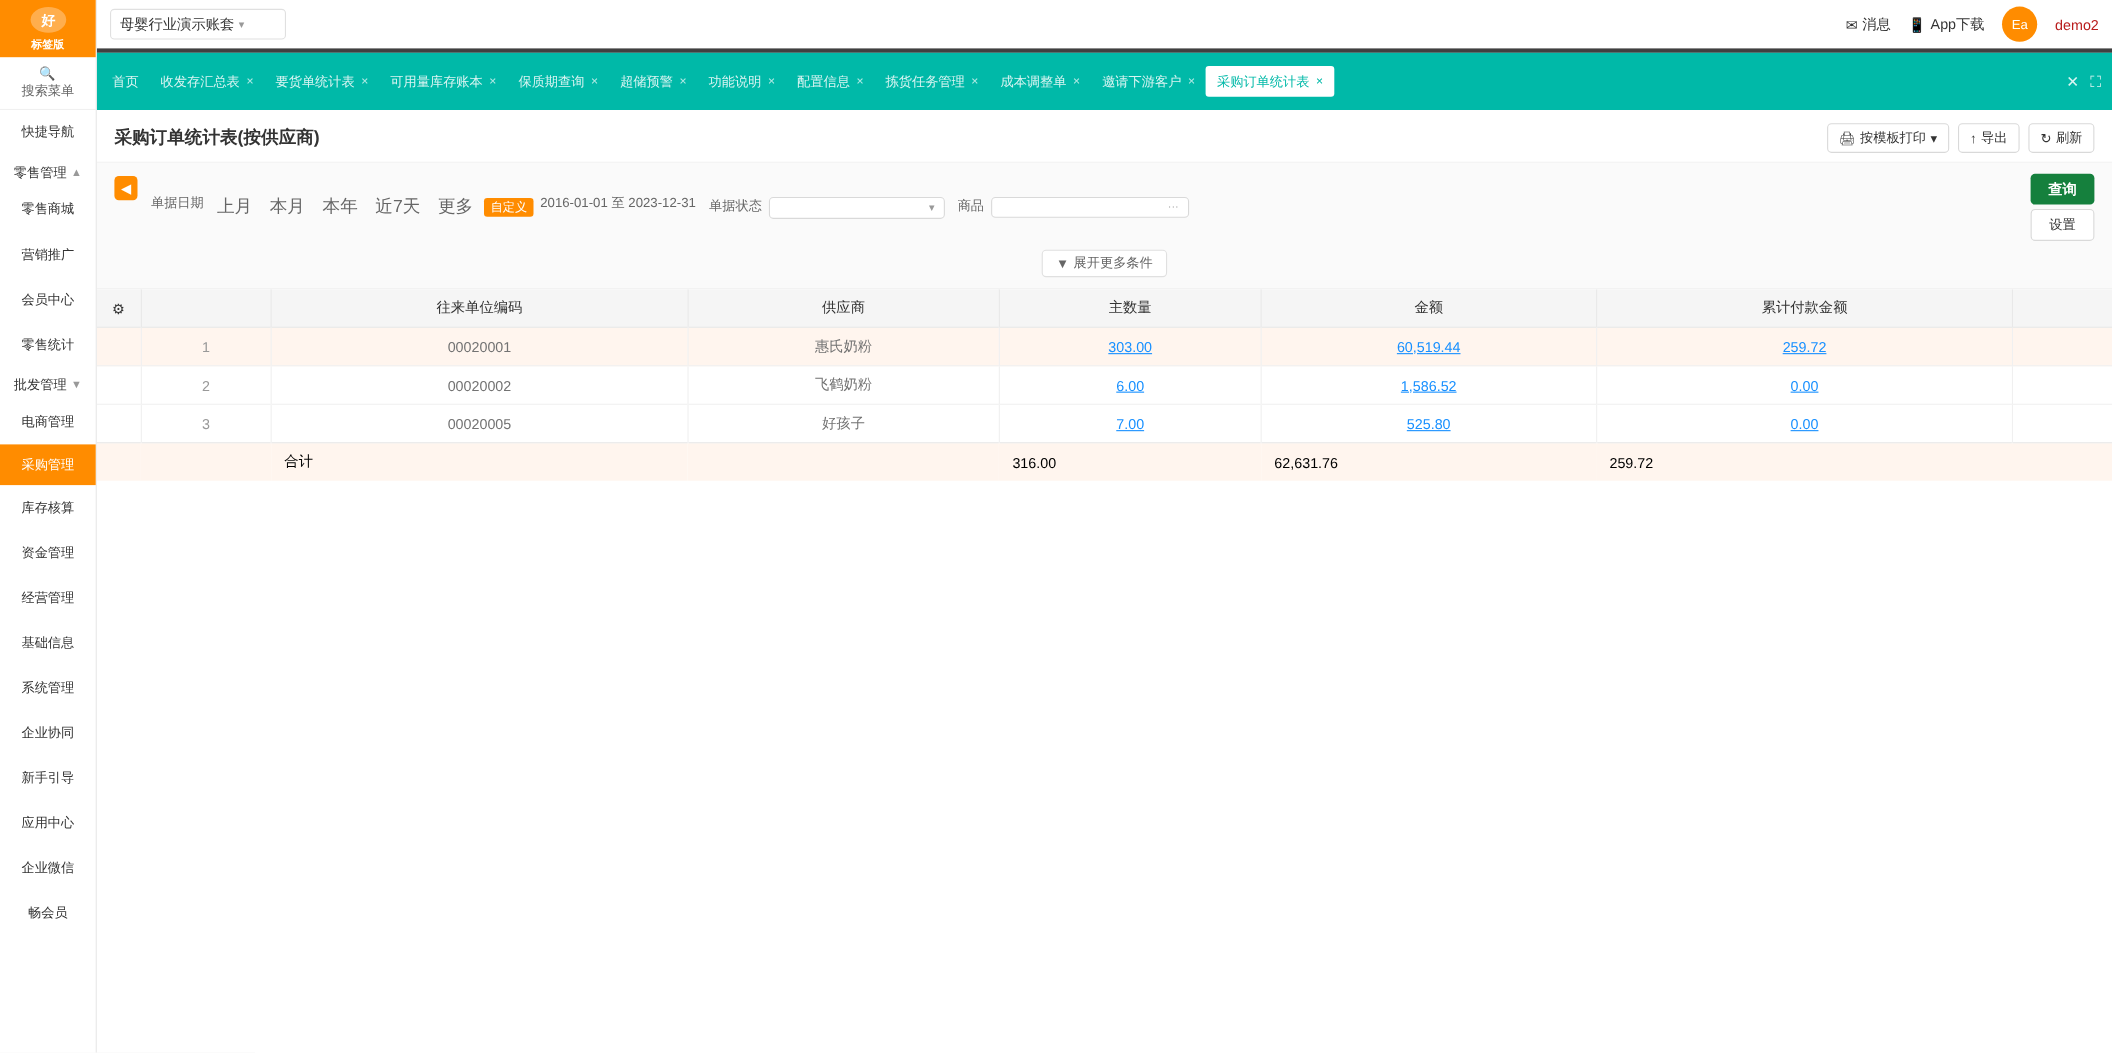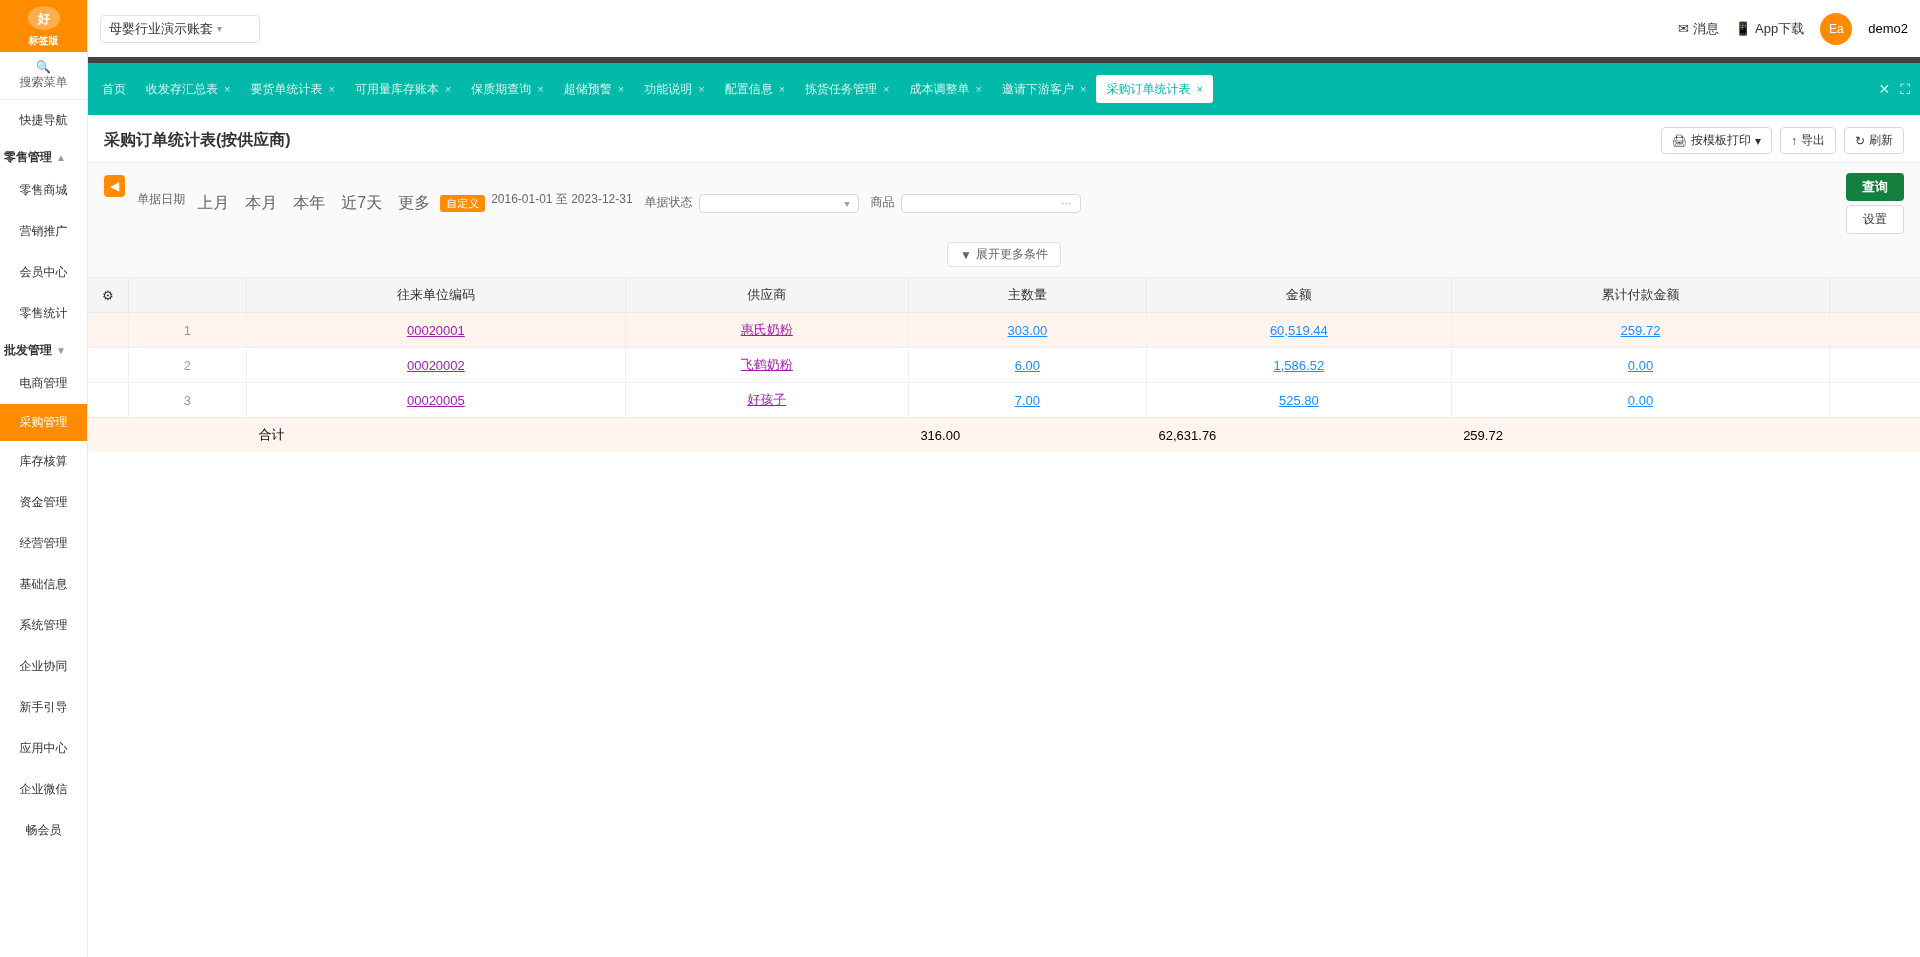--- a/index.html
+++ b/index.html
@@ -51,42 +51,41 @@
     }
     .sidebar-item.active { background: #ff8c00; color: #fff; border-radius: 0; margin: 0; padding: 10px 4px; }
     .sidebar-group-label {
       padding: 8px 4px 4px;
       font-size: 12px;
       color: #333;
       text-align: center;
       cursor: pointer;
       display: flex;
       align-items: center;
-      justify-content: flex-start;
-      gap: 4px;
-      font-weight: bold;
+      justify-content: center;
+      gap: 4px;
     }
     .sidebar-group-label .arrow { font-size: 10px; color: #999; }
 
     
     .main {
       flex: 1;
       display: flex;
       flex-direction: column;
       overflow: hidden;
     }
 
     
     .topbar {
-      height: 63px;
+      height: 48px;
       background: #fff;
       display: flex;
       align-items: center;
       padding: 0 12px;
-      border-bottom: 6px solid #404040;
+      border-bottom: 4px solid #404040;
       gap: 8px;
     }
     .workspace-selector {
       display: flex;
       align-items: center;
       gap: 4px;
       color: #333;
       font-size: 13px;
       cursor: pointer;
       padding: 4px 8px;
@@ -114,21 +113,21 @@
       height: 32px;
       border-radius: 50%;
       background: #ff8c00;
       display: flex;
       align-items: center;
       justify-content: center;
       color: #fff;
       font-size: 12px;
       cursor: pointer;
     }
-    .user-name { font-size: 13px; color: #000000; cursor: pointer; }
+    .user-name { font-size: 13px; color: #b91c1c; cursor: pointer; }
 
     
     .tabbar {
       height: 52px;
       background: #00b9a8;
       display: flex;
       align-items: center;
       padding: 0 4px;
       overflow-x: auto;
       flex-shrink: 0;
@@ -364,21 +363,21 @@
     }
     tbody tr:first-child { background: #fff5ee; }
     tbody td {
       padding: 8px 12px;
       text-align: center;
       font-size: 13px;
       color: #333;
       border-right: 1px solid #f0f0f0;
     }
     tbody td:last-child { border-right: none; }
-    .td-link { color: #a21caf; text-decoration: underline; cursor: pointer; }
+    .td-link { color: #737373; cursor: pointer; }
     .td-num { color: #1890ff; text-decoration: underline; cursor: pointer; }
     .row-num { color: #999; }
 
     .settings-icon-col { width: 40px; }
 
     .tfoot-row td {
       background: #fff5ee;
       font-weight: normal;
       border-top: 1px solid #e8e8e8;
       padding: 8px 12px;

